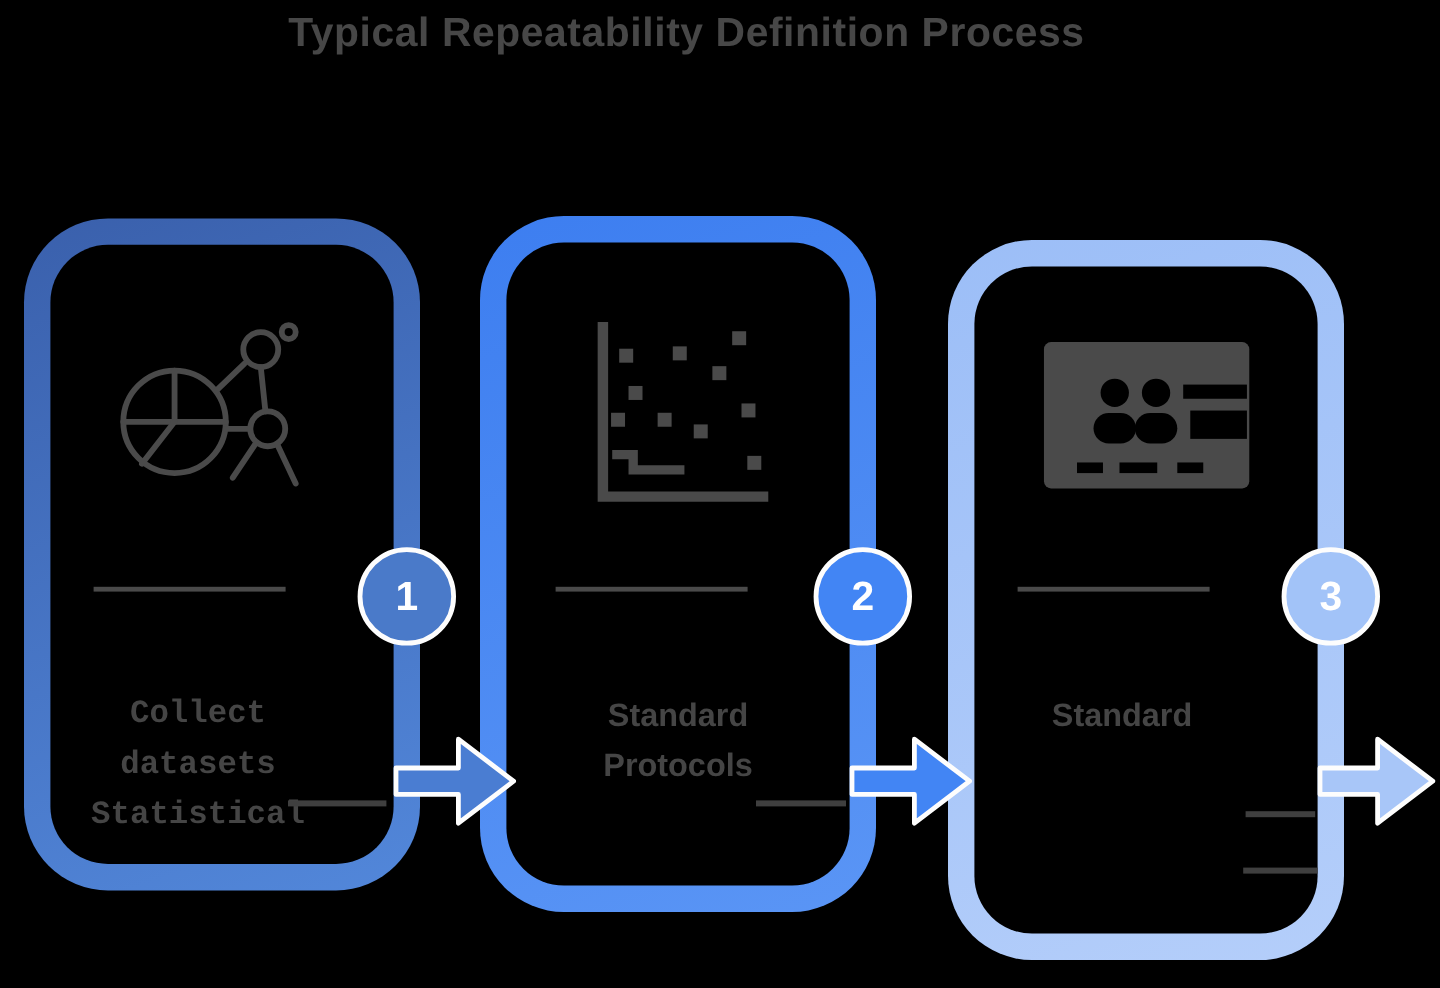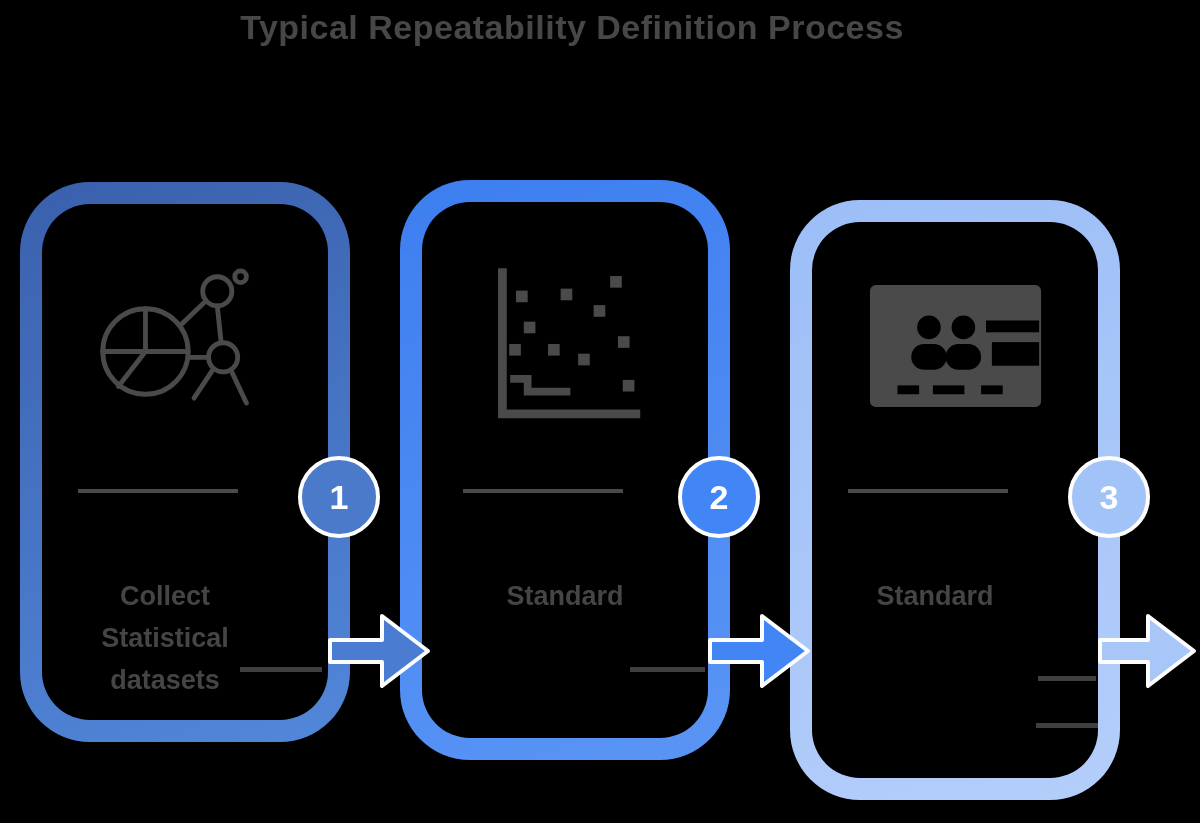--- a/index.html
+++ b/index.html
@@ -40,21 +40,21 @@
   .conn { position: absolute; height: 5px; background: #3f3f3f; z-index: 2; }
   #conn-1  { left: 240px;  top: 667px; width: 82px; }
   #conn-2  { left: 630px;  top: 667px; width: 75px; }
   #conn-3a { left: 1038px; top: 676px; width: 58px; }
   #conn-3b { left: 1036px; top: 723px; width: 62px; }
   .step-label {
     position: absolute; width: 250px; text-align: center;
     color: #454545; font-size: 27px; font-weight: 700; line-height: 42px;
     z-index: 2;
   }
-  #label-1 { left: 40px;  top: 575px; }
+  #label-1 { left: 40px;  top: 575px; font-family: Liberation Mono, monospace; }
   #label-2 { left: 440px; top: 575px; }
   #label-3 { left: 810px; top: 575px; }
   .icon-box { position: absolute; z-index: 2; }
   #icon-box-1 { left: 95px;  top: 250px; }
   #icon-box-2 { left: 483px; top: 258px; }
   #icon-box-3 { left: 868px; top: 283px; }
   #arrow-layer { position: absolute; left: 0; top: 0; z-index: 5; pointer-events: none; }
 </style>
 </head>
 <body>
@@ -119,25 +119,26 @@
       </g>
     </svg>
   </div>
 
   <div class="divider" id="divider-1"></div>
   <div class="divider" id="divider-2"></div>
   <div class="divider" id="divider-3"></div>
 
   <div class="step-label" id="label-1">
     <div>Collect</div>
+    <div>datasets</div>
     <div>Statistical</div>
-    <div>datasets</div>
   </div>
   <div class="step-label" id="label-2">
     <div>Standard</div>
+    <div>Protocols</div>
   </div>
   <div class="step-label" id="label-3">
     <div>Standard</div>
   </div>
 
   <div class="conn" id="conn-1"></div>
   <div class="conn" id="conn-2"></div>
   <div class="conn" id="conn-3a"></div>
   <div class="conn" id="conn-3b"></div>
 

